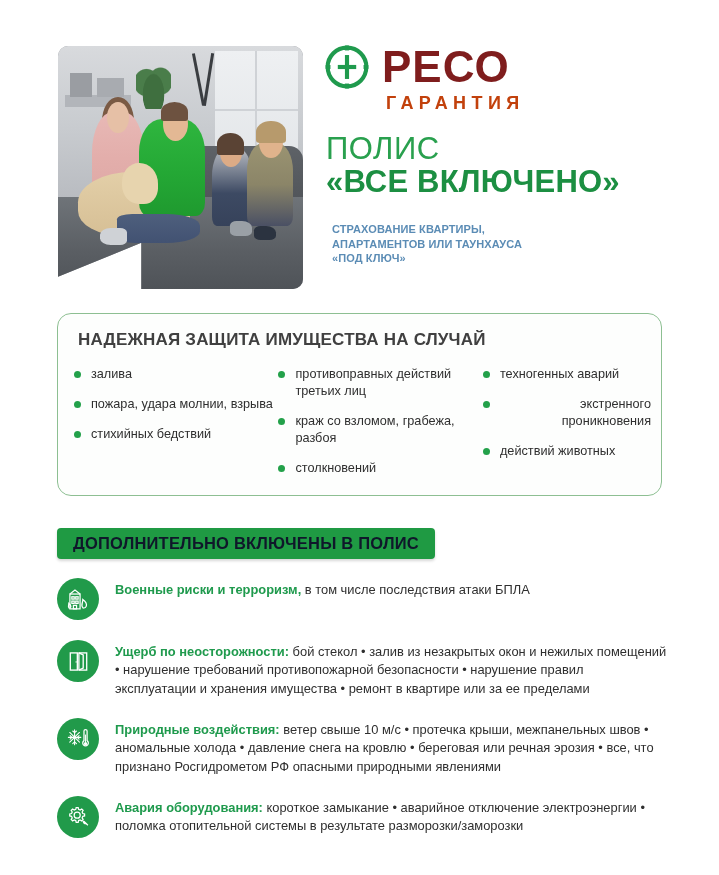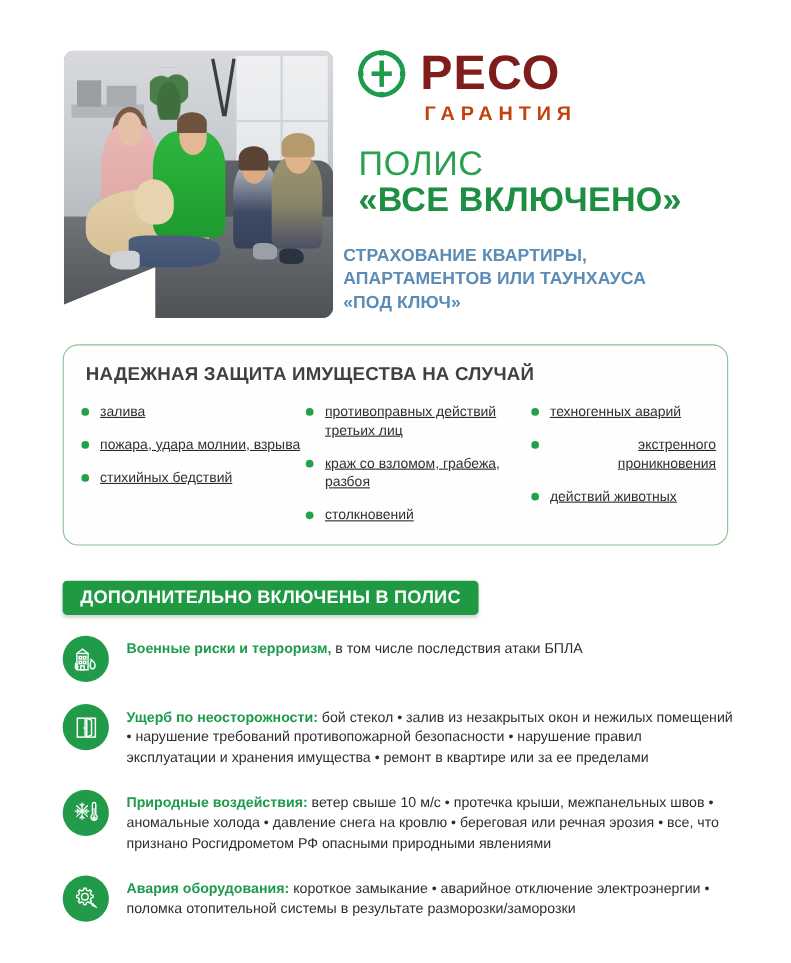--- a/index.html
+++ b/index.html
@@ -226,24 +226,24 @@
   .headline .l2 {
     font-size: 31px;
     font-weight: bold;
     color: #1c8f42;
     letter-spacing: 0.2px;
     line-height: 1.12;
   }
 
   .subhead {
     position: absolute;
-    left: 312px;
+    left: 332px;
     top: 222px;
     width: 372px;
-    font-size: 16px;
+    font-size: 11px;
     font-weight: bold;
     line-height: 1.33;
     color: #5b8cb5;
     letter-spacing: 0.1px;
   }
 
   
   .card {
     position: absolute;
     left: 57px;
@@ -264,21 +264,20 @@
     color: #404040;
     letter-spacing: 0.2px;
   }
   .cols {
     position: absolute;
     left: 16px;
     top: 52px;
     right: 10px;
     display: flex;
     gap: 0;
-    text-decoration: underline;
   }
   .col { width: 219px; }
   .col.c2 { width: 219px; }
   .col.c3 { width: 180px; text-align: right; }
   .bullet {
     display: flex;
     gap: 10px;
     margin-bottom: 13px;
     font-size: 12.7px;
     line-height: 1.33;
@@ -301,21 +300,21 @@
     top: 528px;
     height: 31px;
     padding: 0 16px;
     display: flex;
     align-items: center;
     background: #1f9a43;
     border-radius: 4px;
     box-shadow: 0 2px 3px rgba(0,0,0,0.16);
   }
   .ribbon-text {
-    color: #ffffff;
+    color: #0f172a;
     font-size: 16.5px;
     font-weight: bold;
     letter-spacing: 0.2px;
   }
 
   
   .features {
     position: absolute;
     left: 57px;
     top: 578px;

